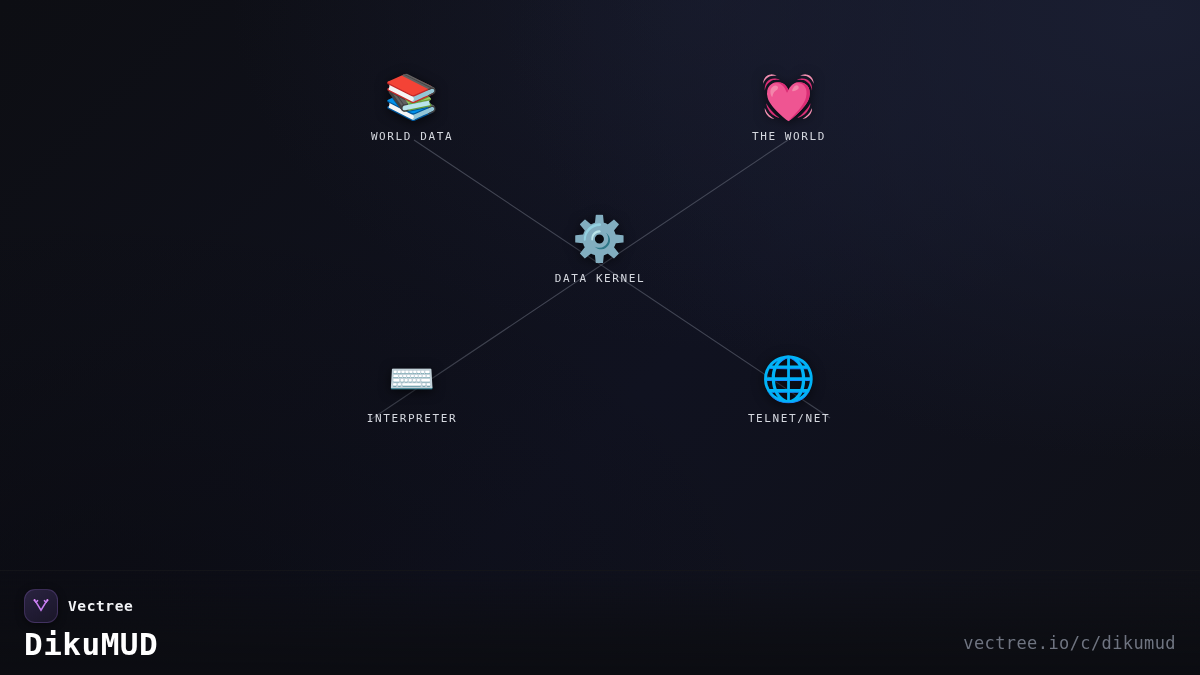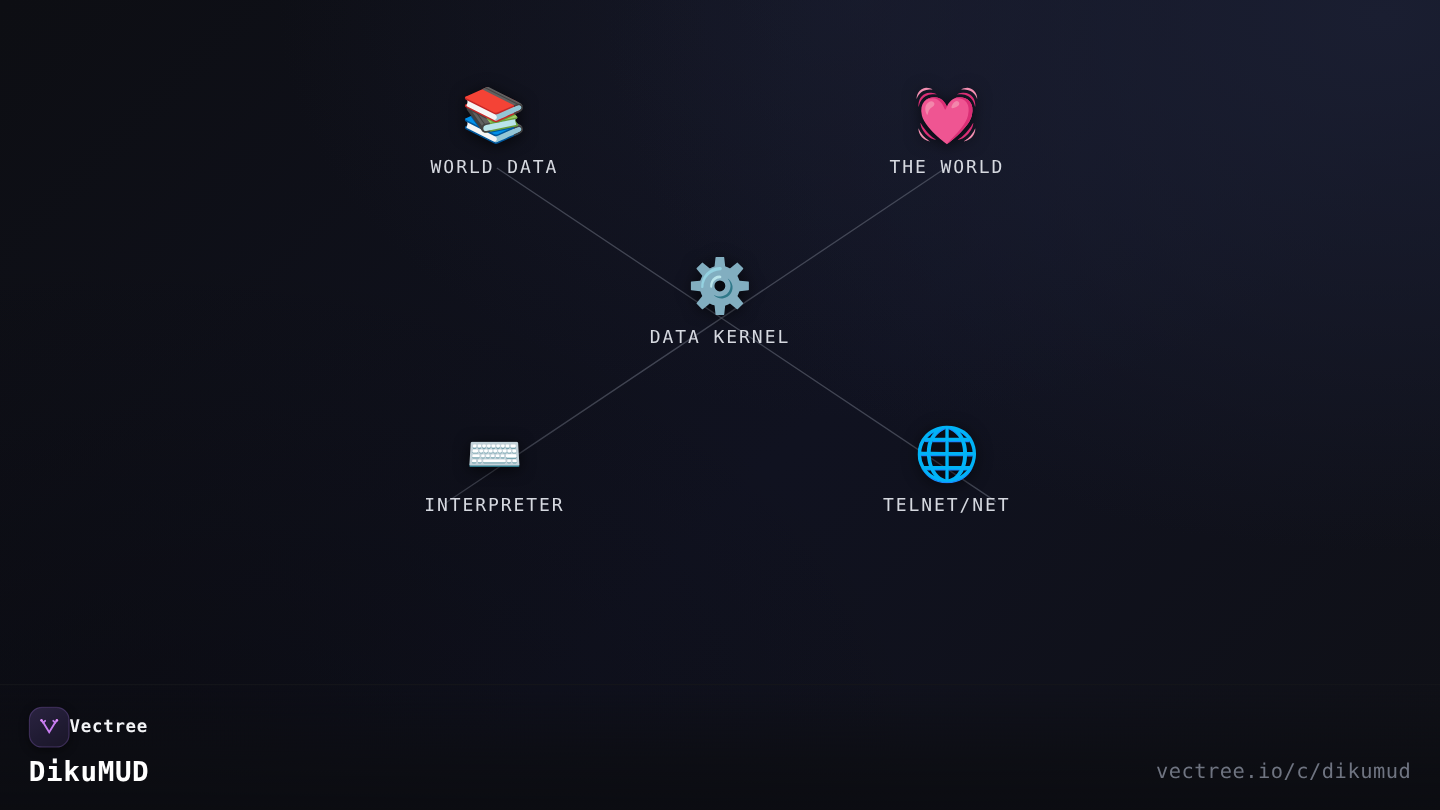--- a/index.html
+++ b/index.html
@@ -52,21 +52,21 @@
     height: 54px;
     display: block;
     filter: drop-shadow(0 2px 6px rgba(0,0,0,0.65));
   }
 
   .node-icon.small { font-size: 38px; }
 
   .node-label {
     margin-top: 6px;
     font-family: "DejaVu Sans Mono", "Liberation Mono", monospace;
-    font-size: 15px;
+    font-size: 11px;
     letter-spacing: 1.6px;
     color: #d6d9e0;
     white-space: nowrap;
   }
 
   
   #node-world-data { left: 412px; top: 70px; }
   #node-the-tick   { left: 789px; top: 70px; }
   #node-core-kernel{ left: 600px; top: 212px; }
   #node-interpreter{ left: 412px; top: 352px; }
@@ -80,21 +80,21 @@
     border-top: 1px solid rgba(255,255,255,0.035);
     background: linear-gradient(180deg, rgba(16,17,24,0.0) 0%, rgba(12,13,18,0.75) 60%, rgba(11,12,17,0.95) 100%);
   }
 
   #brand-row {
     position: absolute;
     left: 24px;
     top: 18px;
     display: flex;
     align-items: center;
-    gap: 0;
+    gap: 10px;
   }
 
   #brand-logo {
     width: 34px;
     height: 34px;
     border-radius: 11px;
     background: linear-gradient(150deg, #2a2340 0%, #201b33 55%, #1a1628 100%);
     border: 1px solid rgba(168,120,230,0.22);
     display: flex;
     align-items: center;
@@ -109,21 +109,21 @@
     font-weight: bold;
     color: #f2f3f6;
     letter-spacing: 0.6px;
   }
 
   #page-title {
     position: absolute;
     left: 24px;
     top: 55px;
     font-family: "DejaVu Sans Mono", "Liberation Mono", monospace;
-    font-size: 23px;
+    font-size: 31px;
     font-weight: bold;
     color: #ffffff;
     letter-spacing: 0.5px;
     line-height: 36px;
   }
 
   #footer-url {
     position: absolute;
     right: 24px;
     bottom: 22px;

